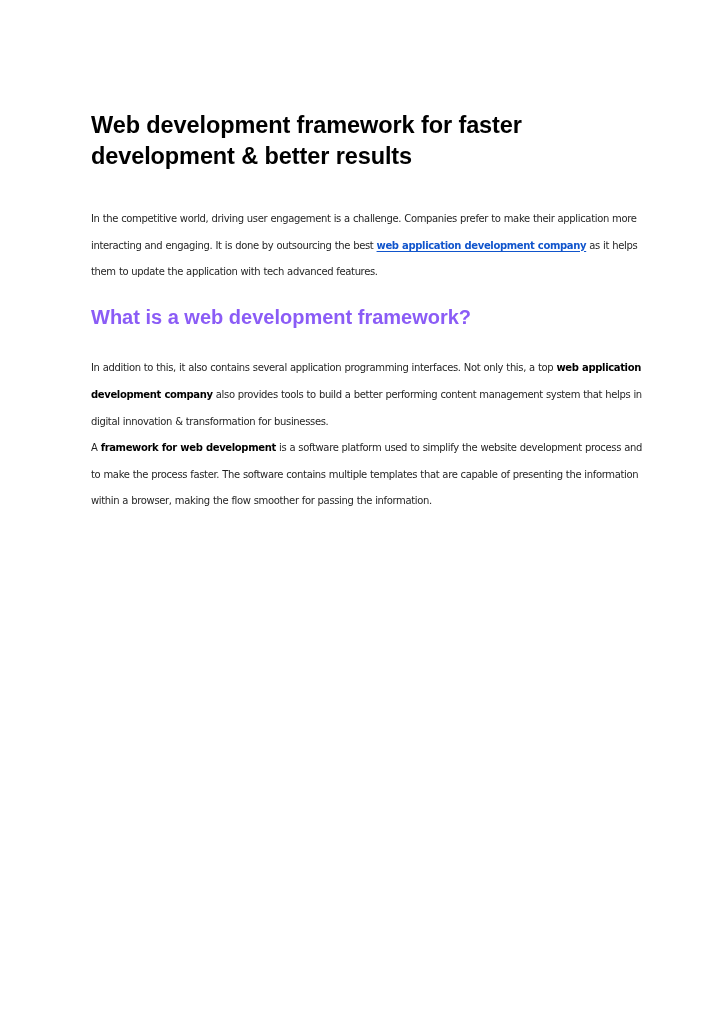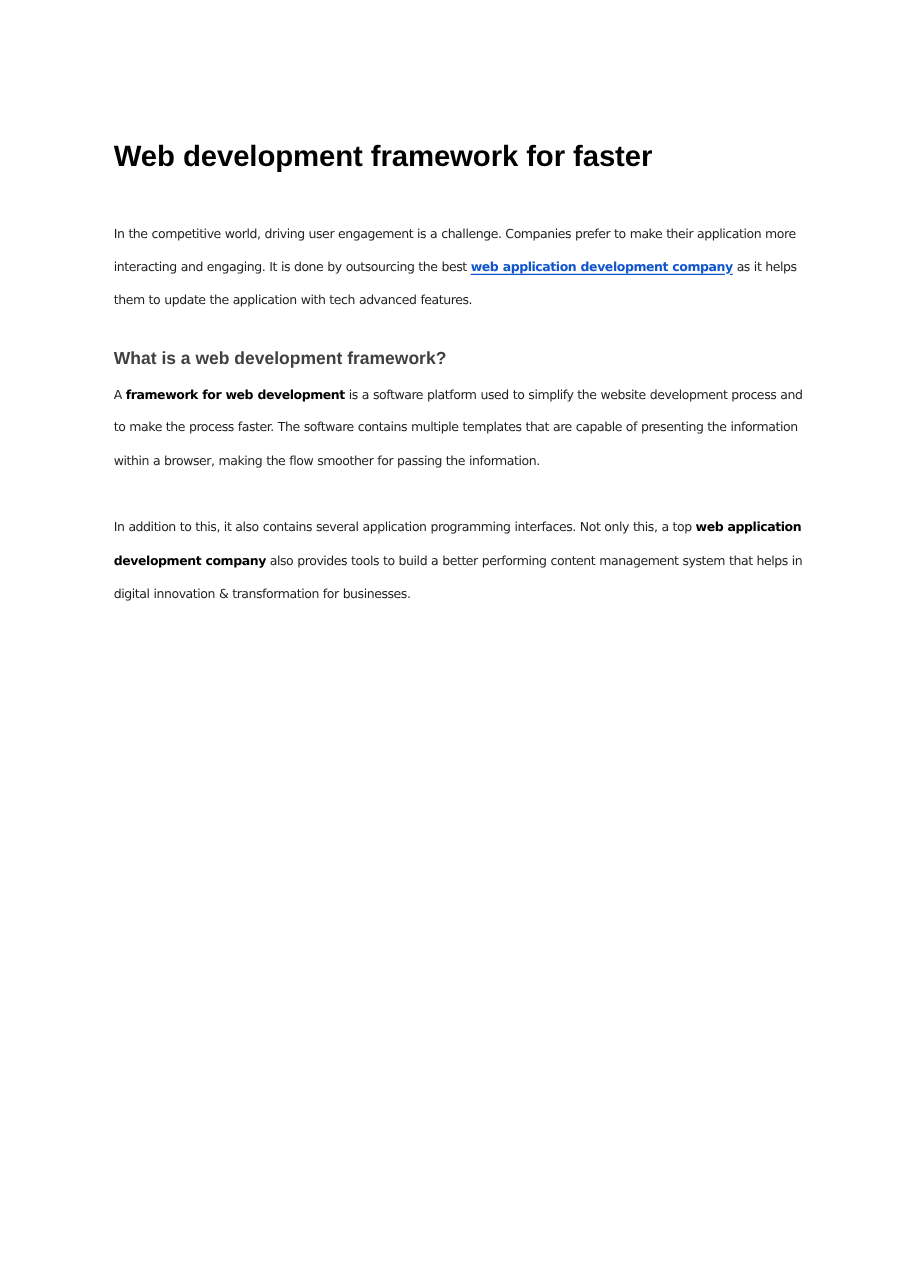--- a/index.html
+++ b/index.html
@@ -44,24 +44,24 @@
       margin: 0;
       color: #1f1f1f;
       letter-spacing: -0.35px;
       word-spacing: 0.3px;
     }
     .para-1 { margin-top: 34px !important; }
     .para-2 { margin-top: 26.6px !important; }
     h2.section-heading {
       font-family: "Liberation Sans", sans-serif;
       font-weight: bold;
-      font-size: 14px;
+      font-size: 20px;
       line-height: 24px;
       margin: 19px 0 6px 0;
-      color: #404040;
+      color: #8b5cf6;
     }
     .para-3 { margin-top: 0 !important; }
     .para-4 { margin-top: 26.6px !important; }
     .para-5 { margin-top: 26.6px !important; }
     a.doc-link {
       color: #1155cc;
       font-weight: bold;
       text-decoration: underline;
       text-underline-offset: 2px;
     }
@@ -71,26 +71,27 @@
     }
   </style>
 </head>
 <body>
 
 <div class="page">
   <div class="content">
 
     <h1 class="doc-title">
       <span>Web development framework for faster</span><br>
+      <span>development &amp; better results</span>
     </h1>
 
     <p class="body para-1"><span>In the competitive world, driving user engagement is a challenge. Companies prefer to make their application more interacting and engaging. It is done by outsourcing the best </span><a class="doc-link">web application development company</a><span> as it helps them to update the application with tech advanced features.</span></p>
 
 
     <h2 class="section-heading">What is a web development framework?</h2>
 
+    <p class="body para-4"><span>In addition to this, it also contains several application programming interfaces. Not only this, a top </span><strong>web application development company</strong><span> also provides tools to build a better performing content management system that helps in digital innovation &amp; transformation for businesses.</span></p>
+
     <p class="body para-3"><span>A </span><strong>framework for web development</strong><span> is a software platform used to simplify the website development process and to make the process faster. The software contains multiple templates that are capable of presenting the information within a browser, making the flow smoother for passing the information.</span></p>
-
-    <p class="body para-4"><span>In addition to this, it also contains several application programming interfaces. Not only this, a top </span><strong>web application development company</strong><span> also provides tools to build a better performing content management system that helps in digital innovation &amp; transformation for businesses.</span></p>
 
 
   </div>
 </div>
 
 </body></html>

